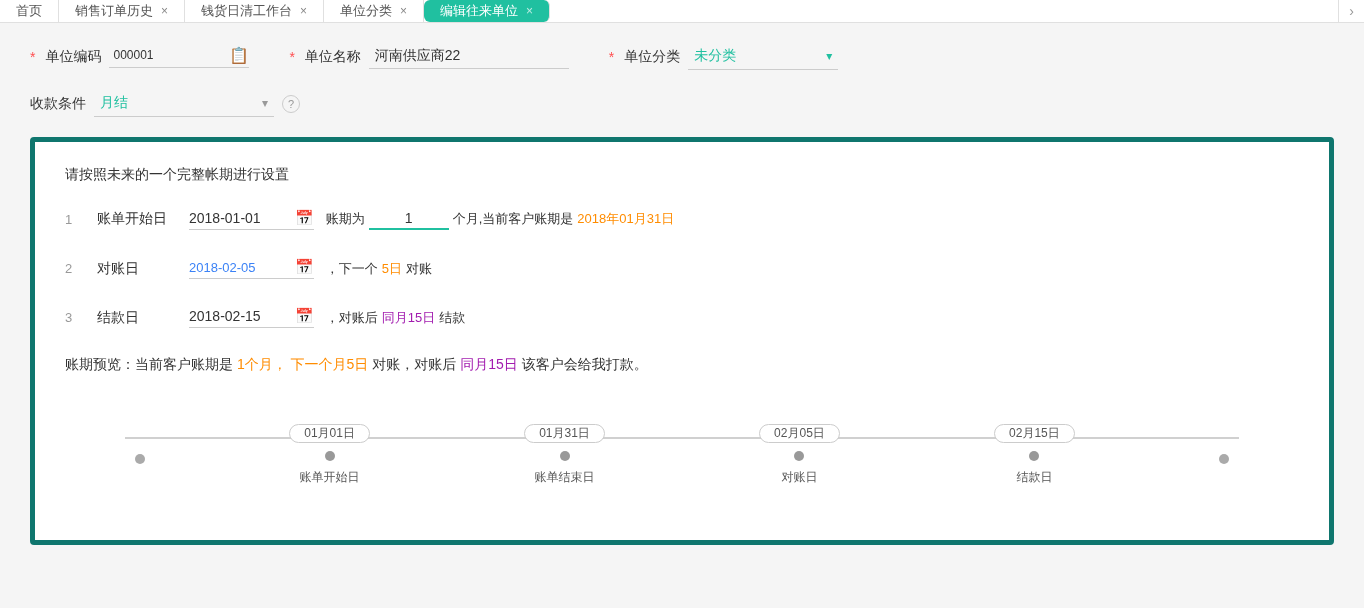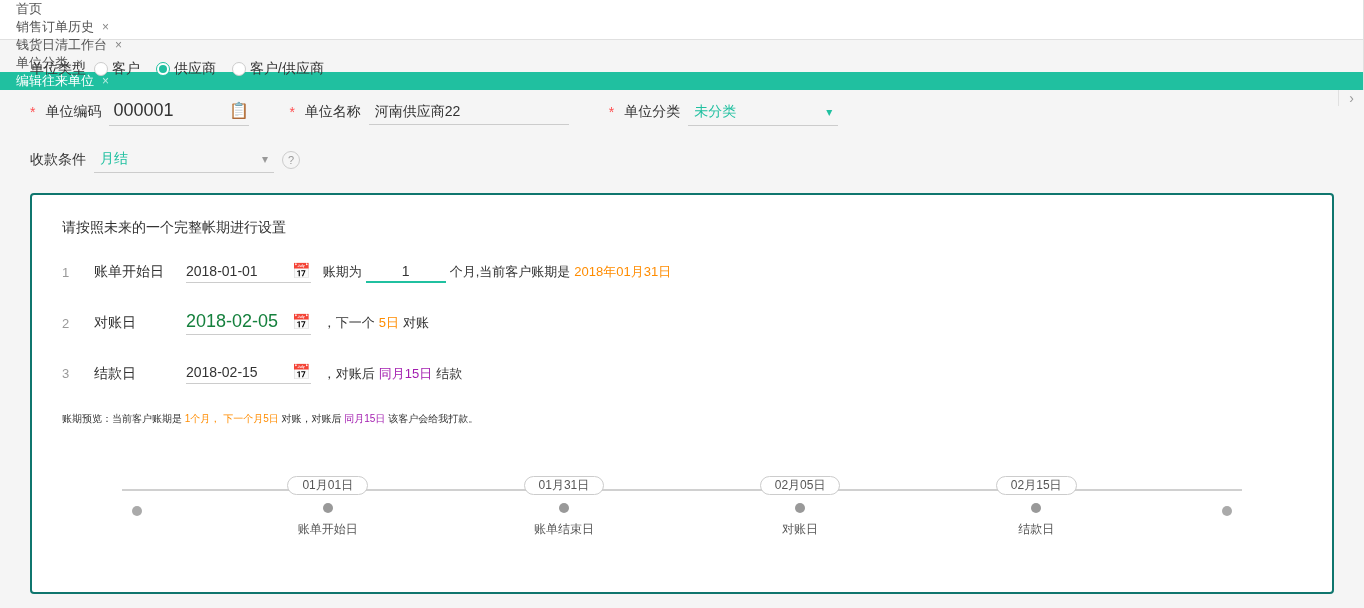--- a/index.html
+++ b/index.html
@@ -4,38 +4,38 @@
   <style>
     * { box-sizing: border-box; margin: 0; padding: 0; }
     body { font-family: 'Microsoft YaHei', Arial, sans-serif; font-size: 14px; background: #f5f5f5; color: #333; }
 
     
     .tab-bar {
       display: flex;
       align-items: stretch;
       background: #fff;
       border-bottom: 1px solid #e0e0e0;
-      height: 40px;
+      height: 23px;
       padding-left: 0;
-      flex-direction: column;
     }
     .tab-item {
       display: flex;
       align-items: center;
       padding: 0 16px;
       cursor: pointer;
       font-size: 13px;
       color: #555;
       border-right: 1px solid #e0e0e0;
       gap: 8px;
       white-space: nowrap;
     }
     .tab-item.active {
       background: #20c0a0;
       color: #fff;
+      border-radius: 6px;
     }
     .tab-close {
       font-size: 12px;
       opacity: 0.7;
       cursor: pointer;
     }
     .tab-arrow {
       margin-left: auto;
       display: flex;
       align-items: center;
@@ -115,21 +115,21 @@
     }
     .input-with-icon {
       display: flex;
       align-items: center;
       border-bottom: 1px solid #ccc;
       padding-bottom: 2px;
     }
     .input-with-icon input {
       border: none;
       outline: none;
-      font-size: 18px;
+      font-size: 12px;
       color: #333;
       background: transparent;
       width: 140px;
       padding: 2px 4px;
     }
     .icon-btn {
       color: #20c0a0;
       cursor: pointer;
       font-size: 16px;
     }
@@ -153,21 +153,21 @@
       align-items: center;
       justify-content: center;
       font-size: 11px;
       color: #999;
       cursor: pointer;
     }
 
     
     .settings-panel {
       background: #fff;
-      border: 2px solid #0f766e;
+      border: 5px solid #0f766e;
       border-radius: 4px;
       padding: 24px 30px;
       margin-bottom: 20px;
     }
     .panel-title {
       font-size: 14px;
       color: #333;
       margin-bottom: 24px;
     }
     .setting-row {
@@ -221,21 +221,21 @@
       background: transparent;
       width: 80px;
       padding: 2px 6px;
       text-align: center;
     }
     .highlight-orange { color: #ff8c00; font-weight: 500; }
     .highlight-teal { color: #a21caf; font-weight: 400; }
 
     
     .preview-text {
-      font-size: 10px;
+      font-size: 14px;
       color: #333;
       margin-bottom: 30px;
     }
 
     
     .timeline-wrap {
       position: relative;
       padding: 20px 30px 30px;
     }
     .timeline-line {
@@ -303,39 +303,20 @@
     <span>编辑往来单位</span>
     <span class="tab-close">×</span>
   </div>
   <div class="tab-arrow">
     <span>›</span>
   </div>
 </div>
 
 <div class="main-content">
 
-  <div class="form-row">
-    <div class="form-field">
-      <span class="field-label">单位类型</span>
-      <div class="radio-group">
-        <label class="radio-item">
-          <div class="radio-circle"></div>
-          <span>客户</span>
-        </label>
-        <label class="radio-item">
-          <div class="radio-circle checked"></div>
-          <span>供应商</span>
-        </label>
-        <label class="radio-item">
-          <div class="radio-circle"></div>
-          <span>客户/供应商</span>
-        </label>
-      </div>
-    </div>
-  </div>
 
   <div class="form-row">
     <div class="form-field">
       <span class="required-star">*</span>
       <span class="field-label">单位编码</span>
       <div class="input-with-icon">
         <input type="text" class="text-input" style="border: none; width: 120px;" value="000001">
         <span class="icon-btn">📋</span>
       </div>
     </div>
@@ -380,21 +361,21 @@
         <input type="text" class="period-input" value="1" style="width: 80px;">
         <span>个月,当前客户账期是</span>
         <span class="highlight-orange">2018年01月31日</span>
       </div>
     </div>
 
     <div class="setting-row">
       <span class="row-num">2</span>
       <span class="row-label">对账日</span>
       <div class="date-input-wrap">
-        <input type="text" style="border: none; outline: none; font-size: 18px; color: #15803d; background: transparent; width: 100px;" value="2018-02-05">
+        <input type="text" style="border: none; outline: none; font-size: 13px; color: #3b82f6; background: transparent; width: 100px;" value="2018-02-05">
         <span class="cal-icon">📅</span>
       </div>
       <div class="row-desc">
         <span>，下一个</span>
         <span class="highlight-orange">5日</span>
         <span>对账</span>
       </div>
     </div>
 
     <div class="setting-row">

